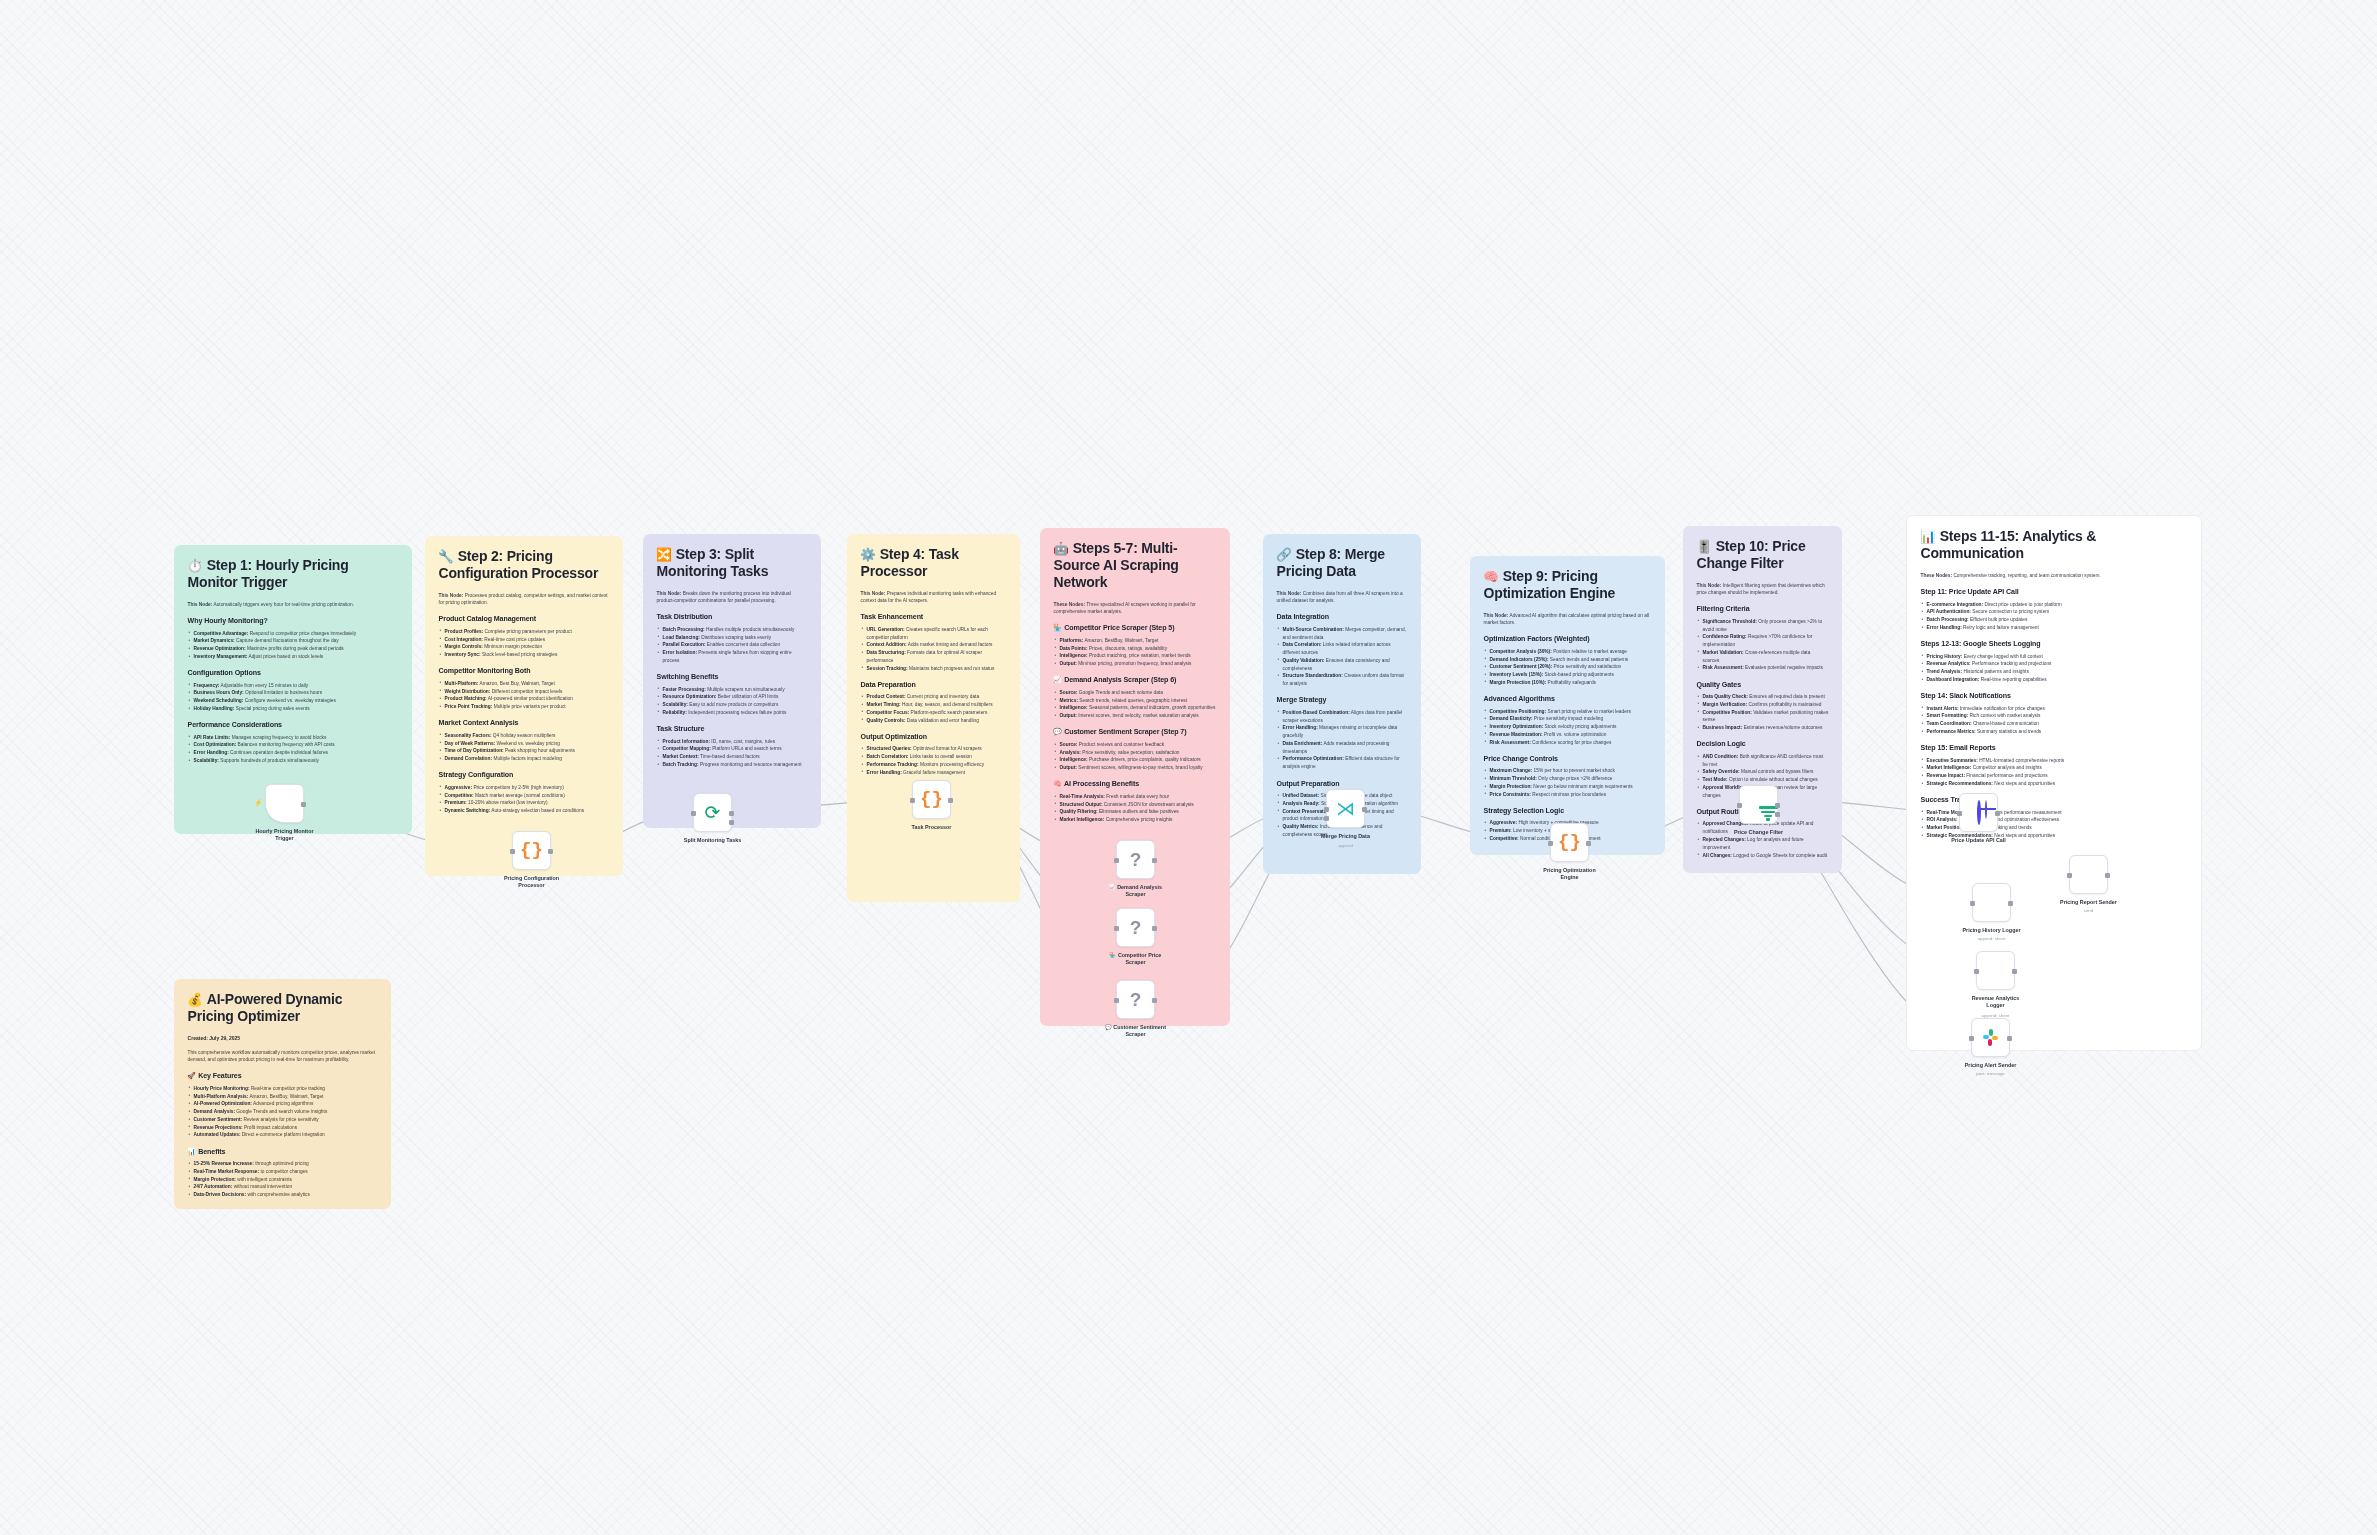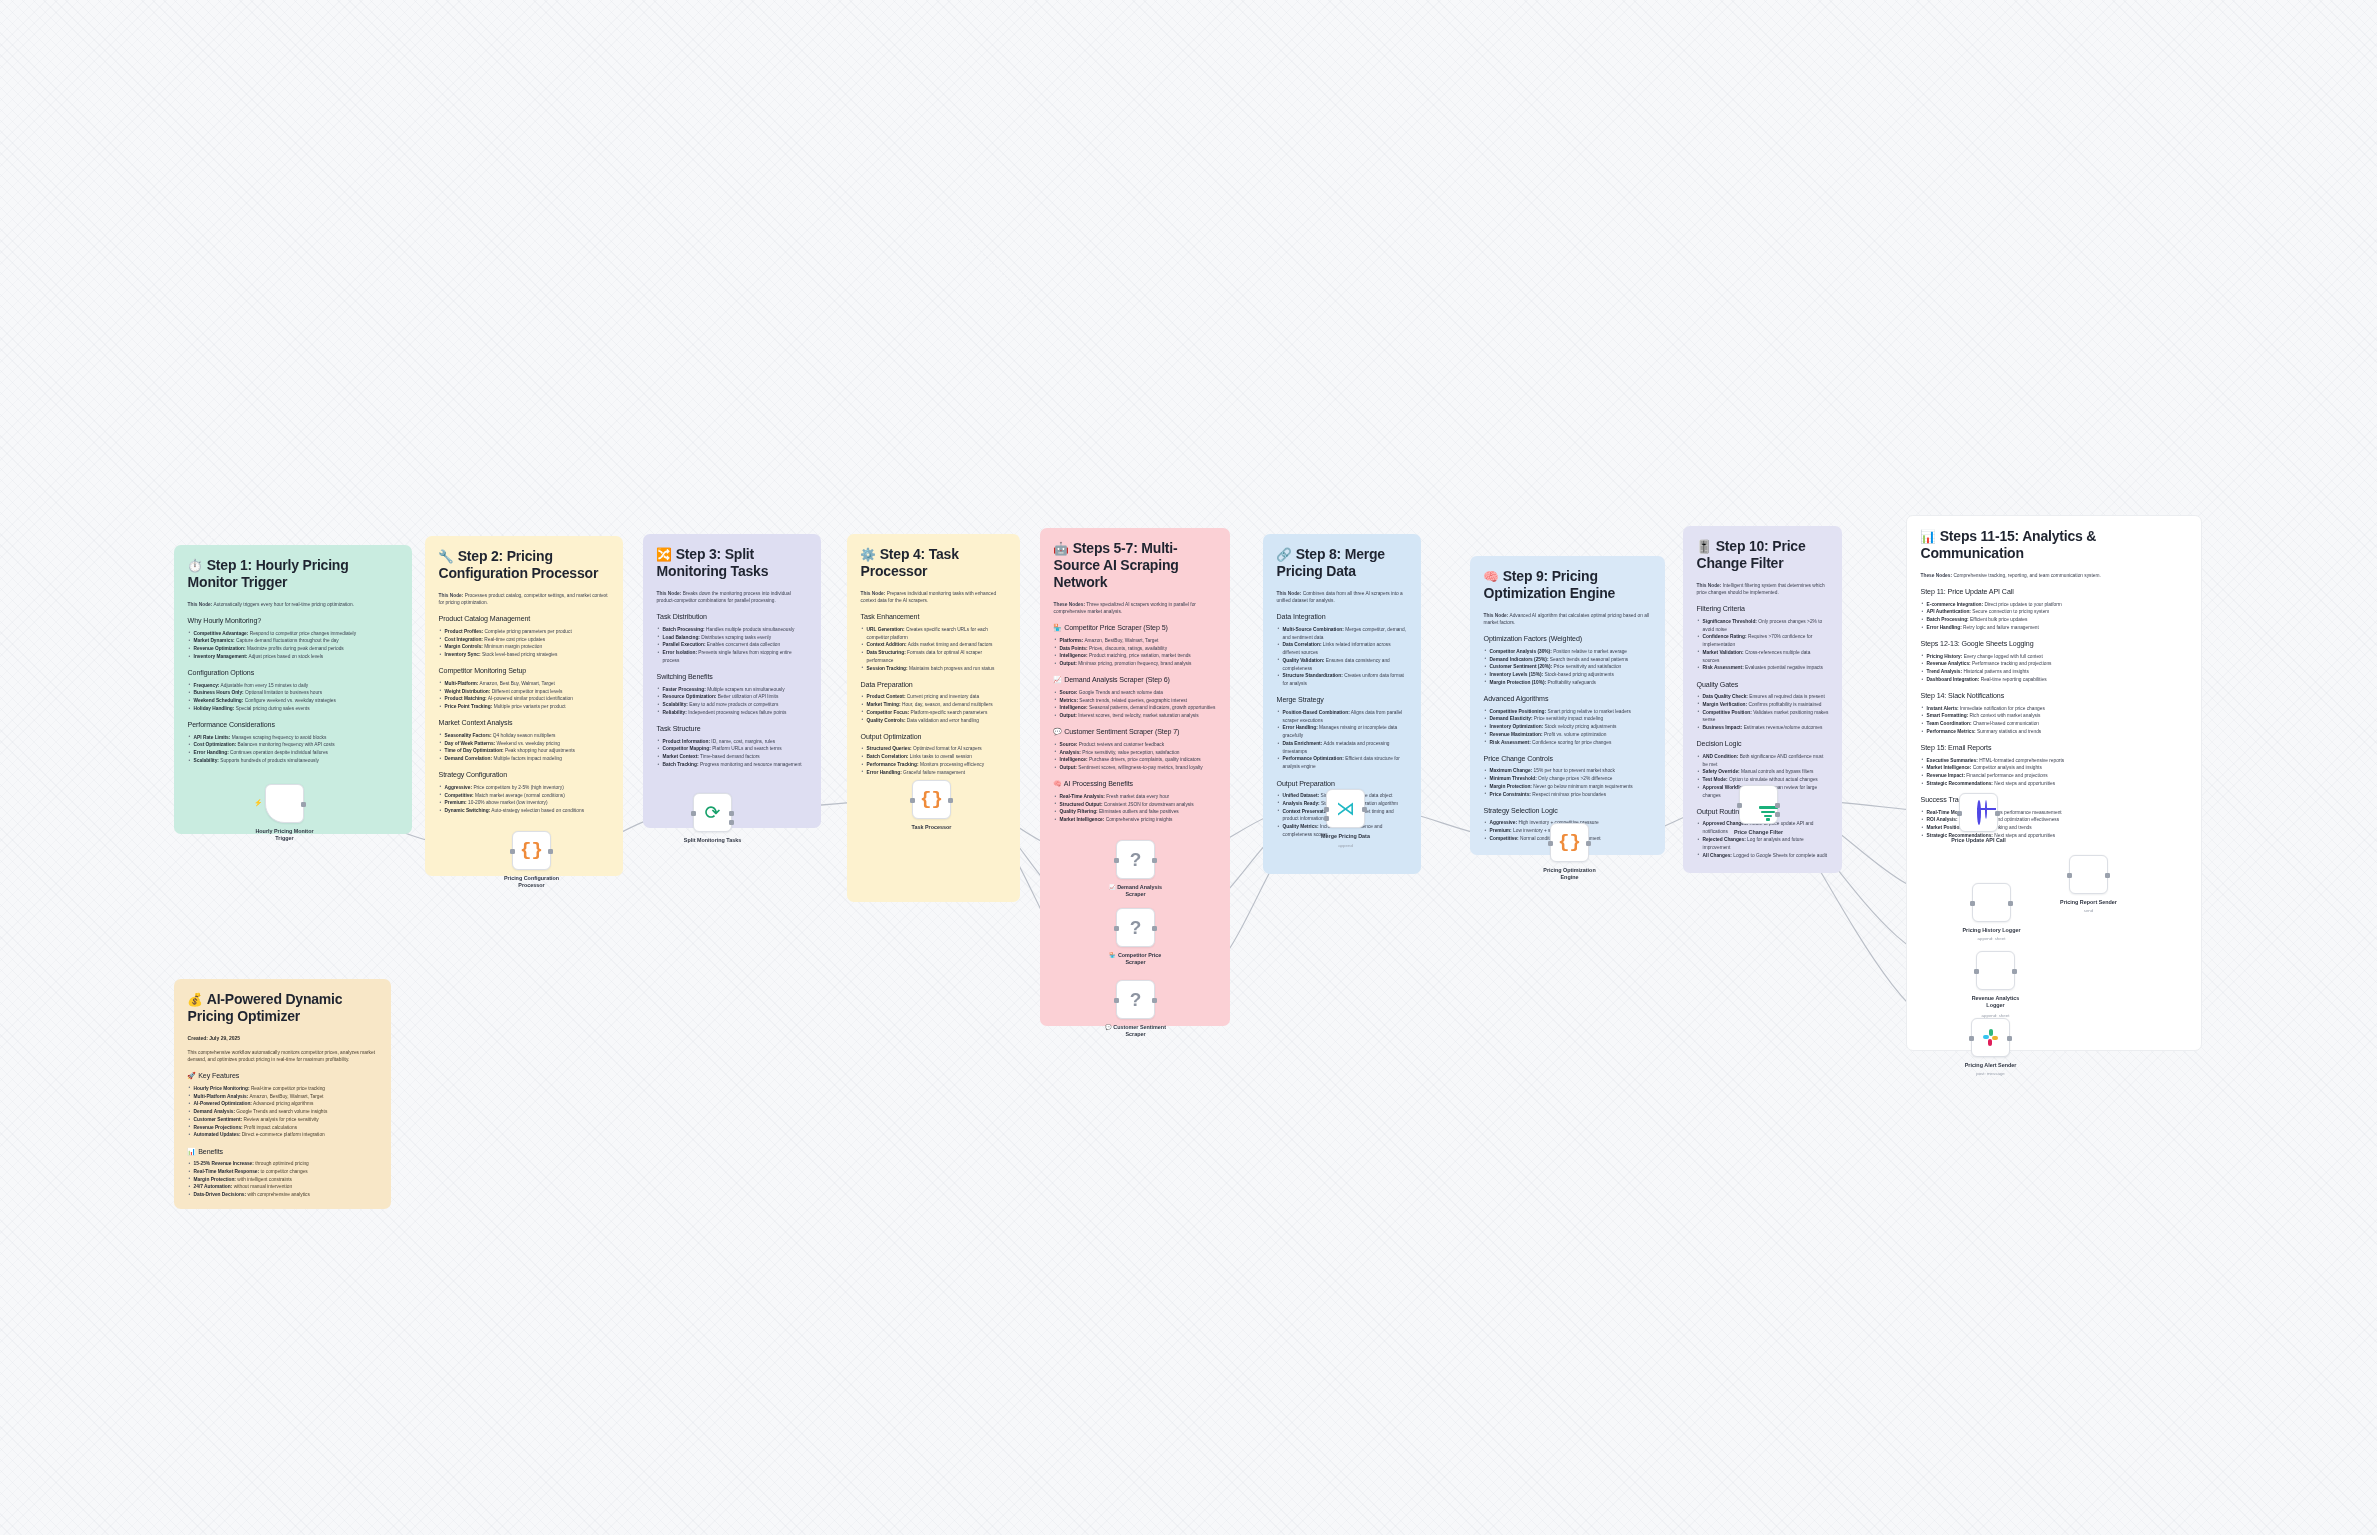--- a/index.html
+++ b/index.html
@@ -39,21 +39,21 @@
   .note h2 .emoji { font-size: 12.8px; margin-right: 3.4px; }
   .note .lede {
     font-size: 4.8px;
     line-height: 1.5;
     margin-bottom: 9.4px;
     color: #3c4150;
   }
   .note .lede b { font-weight: 700; }
   .note h3 {
     font-size: 7.1px;
-    font-weight: 400;
+    font-weight: 700;
     margin: 8.5px 0 3.4px 0;
     color: #20252f;
     letter-spacing: -0.1px;
   }
   .note h3.first { margin-top: 0; }
   .note ul { list-style: none; margin-bottom: 1.7px; }
   .note li {
     font-size: 4.8px;
     line-height: 1.62;
     padding-left: 6px;
@@ -211,21 +211,21 @@
     <h2><span class="emoji">🔧</span><span>Step 2: Pricing Configuration Processor</span></h2>
     <p class="lede"><b>This Node:</b> <span>Processes product catalog, competitor settings, and market context for pricing optimization.</span></p>
     <div>
         <h3 class="first">Product Catalog Management</h3>
         <ul>
           <li><b>Product Profiles:</b> Complete pricing parameters per product</li>
           <li><b>Cost Integration:</b> Real-time cost price updates</li>
           <li><b>Margin Controls:</b> Minimum margin protection</li>
           <li><b>Inventory Sync:</b> Stock level-based pricing strategies</li>
         </ul>
-        <h3>Competitor Monitoring Setup</h3>
+        <h3>Competitor Monitoring Both</h3>
         <ul>
           <li><b>Multi-Platform:</b> Amazon, Best Buy, Walmart, Target</li>
           <li><b>Weight Distribution:</b> Different competitor impact levels</li>
           <li><b>Product Matching:</b> AI-powered similar product identification</li>
           <li><b>Price Point Tracking:</b> Multiple price variants per product</li>
         </ul>
         <h3>Market Context Analysis</h3>
         <ul>
           <li><b>Seasonality Factors:</b> Q4 holiday season multipliers</li>
           <li><b>Day of Week Patterns:</b> Weekend vs. weekday pricing</li>

